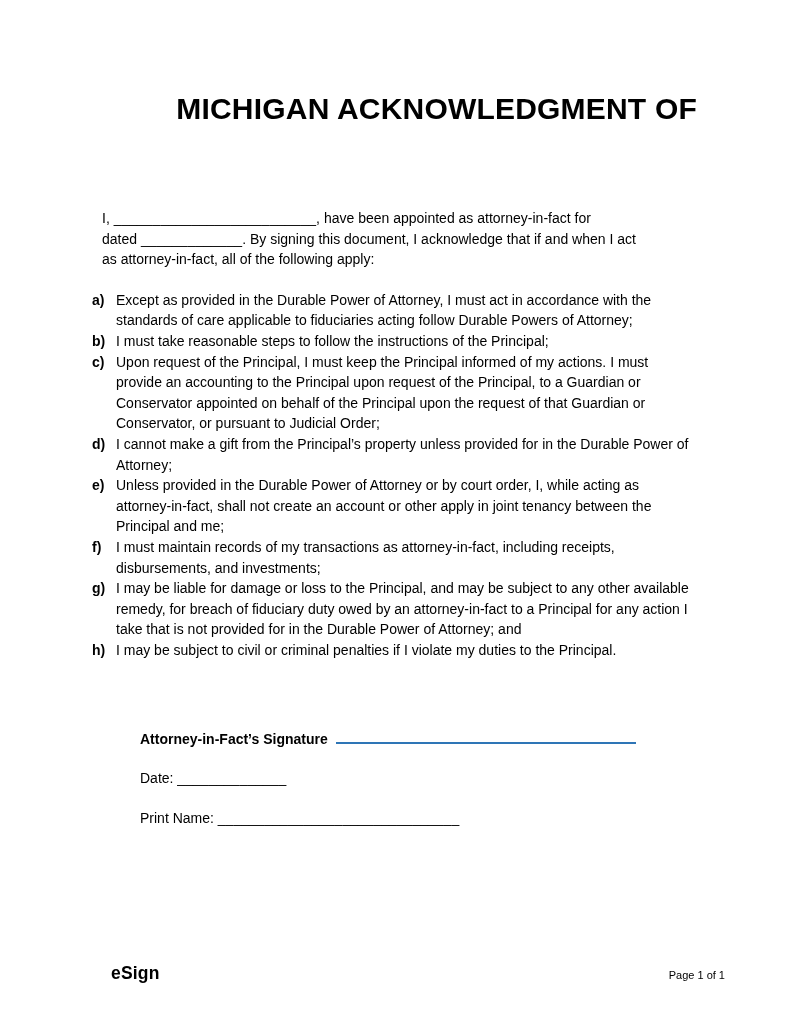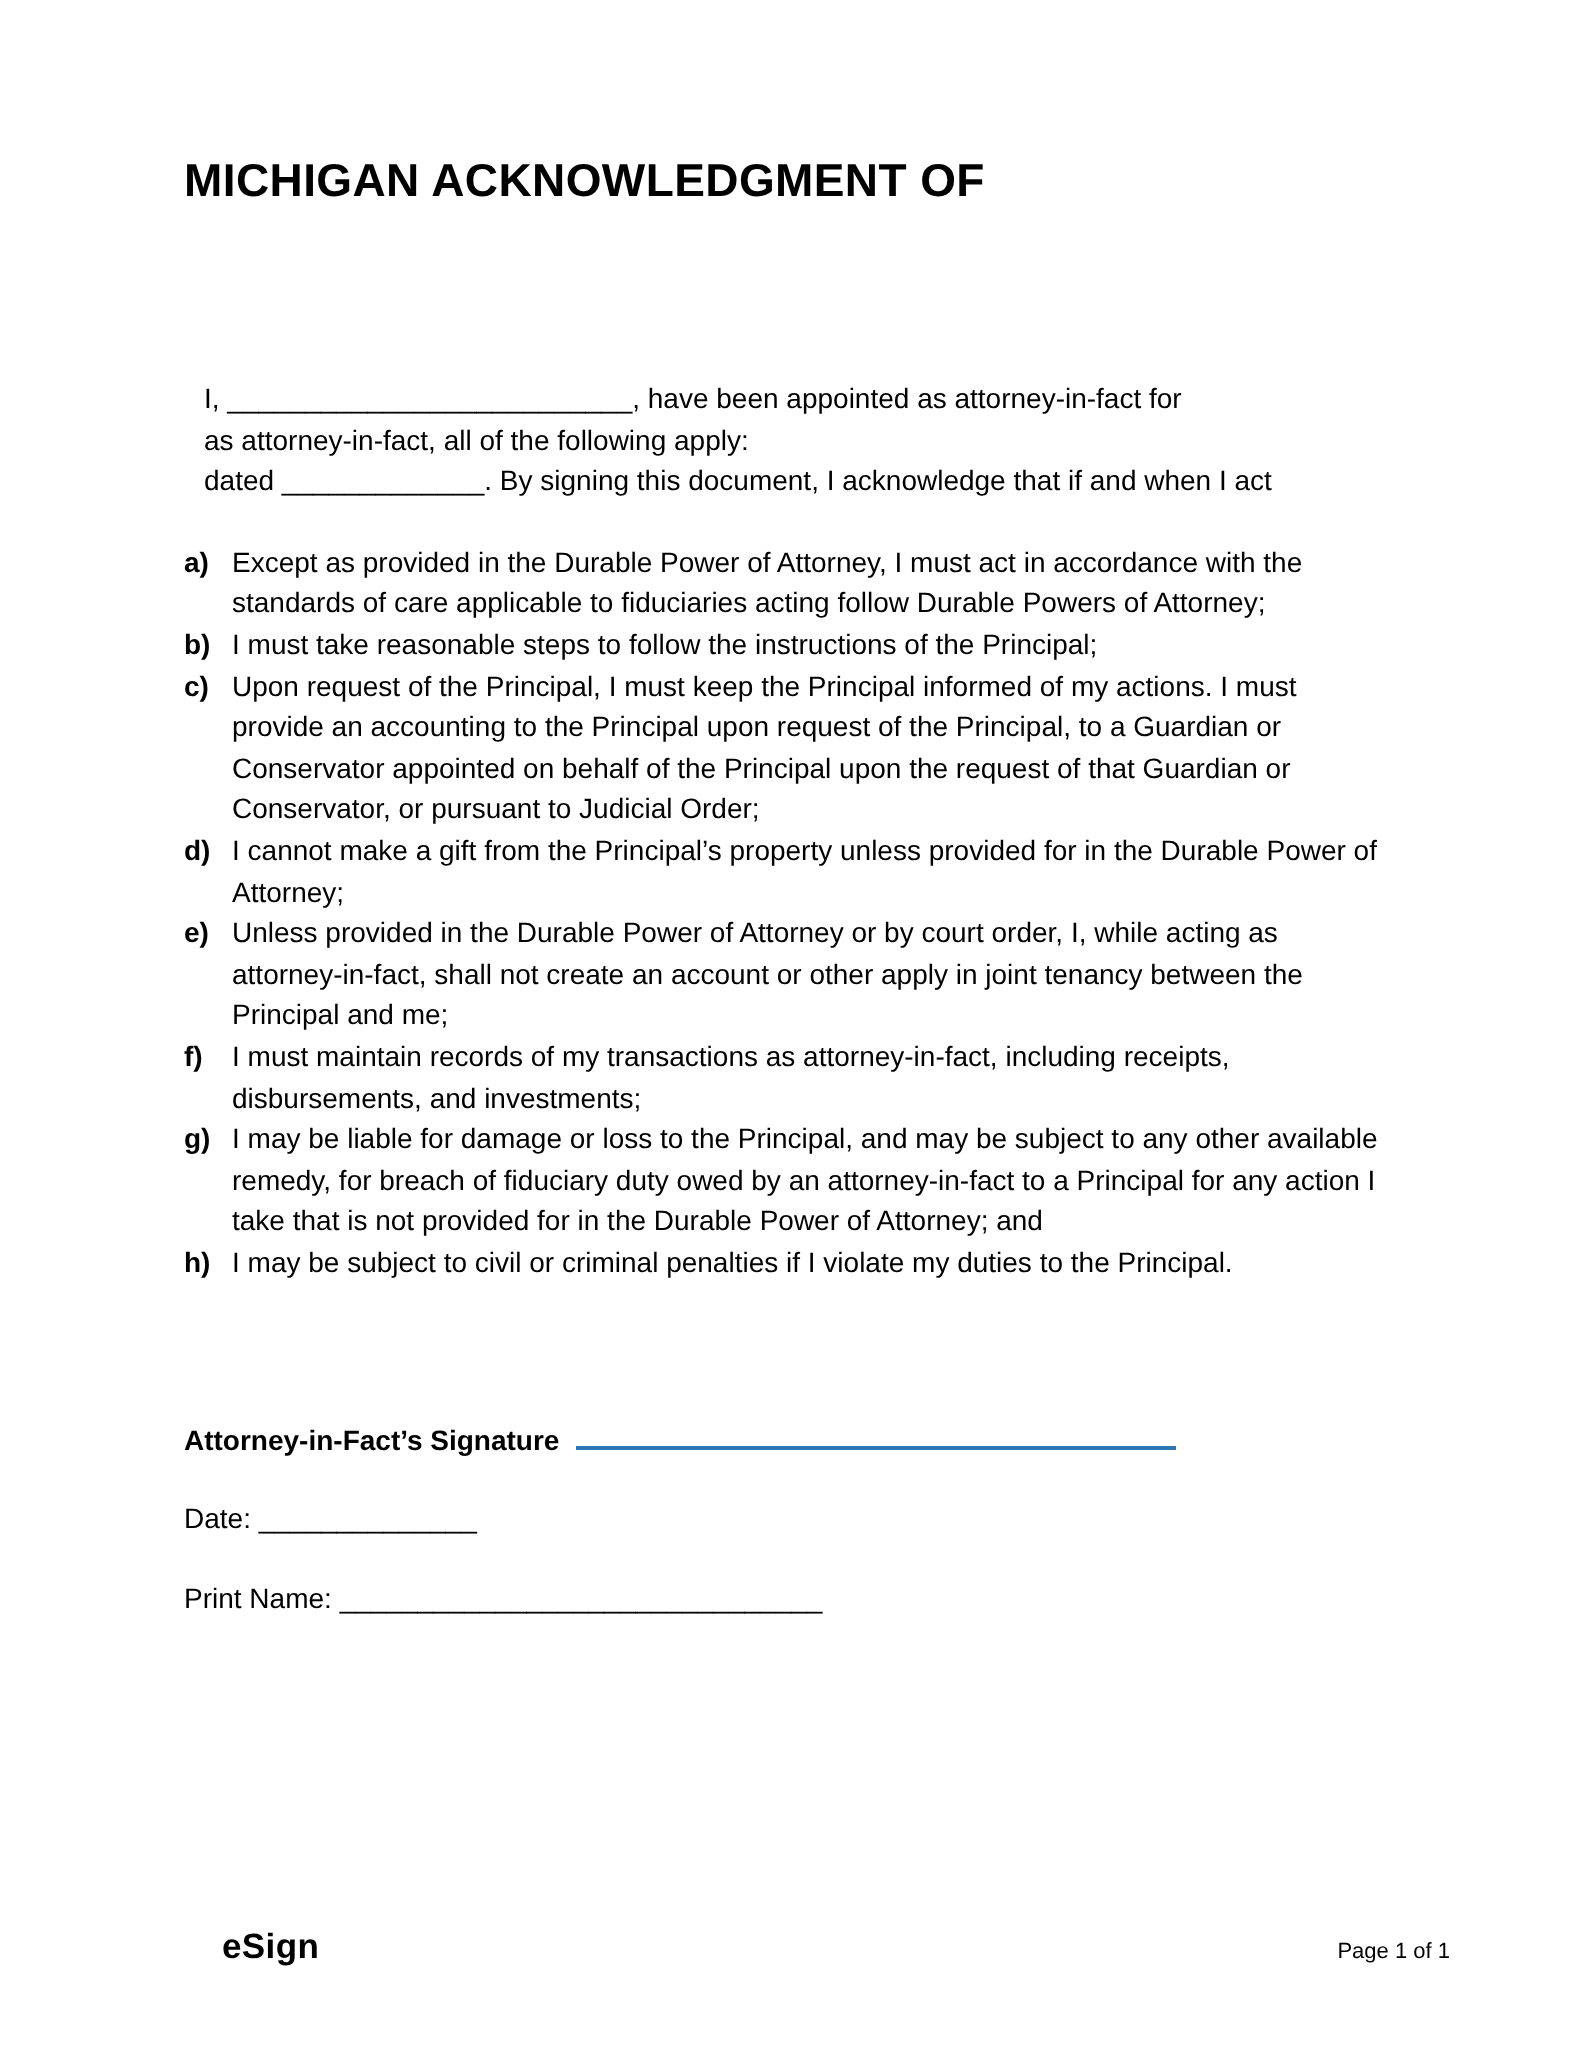--- a/index.html
+++ b/index.html
@@ -14,23 +14,23 @@
   }
   .page {
     position: absolute;
     inset: 0;
     background: #ffffff;
   }
   .content {
     padding: 0 92px;
   }
   .doc-title {
-    margin-top: 69px;
-    text-align: left;
-    font-size: 23px;
+    margin-top: 88px;
+    text-align: right;
+    font-size: 30px;
     font-weight: bold;
     line-height: 42px;
     letter-spacing: 0.2px;
   }
   .intro {
     margin-top: 78px;
     font-size: 14px;
     line-height: 20.6px;
     margin-left: 10px;
   }
@@ -43,21 +43,21 @@
   .duty { display: flex; }
   .duty-label {
     flex: 0 0 24px;
     font-weight: bold;
   }
   .duty-text { flex: 1; }
   .sig-section {
     margin-top: 70px;
     font-size: 14px;
   }
-  .sig-row { height: 40px; display: flex; align-items: baseline; }
+  .sig-row { height: 40px; display: flex; align-items: baseline; margin-left: 48px; }
   .sig-label { font-weight: bold; }
   .signature-line {
     display: inline-block;
     width: 300px;
     border-bottom: 2px solid #2e75b6;
     margin-left: 8px;
     height: 14px;
   }
   .blank { letter-spacing: 0; }
   .footer {
@@ -80,22 +80,22 @@
 <body>
 
 <div class="page">
   <div class="content">
     <h1 class="doc-title">
       <span>MICHIGAN ACKNOWLEDGMENT OF</span><br>
     </h1>
 
     <div class="intro">
       <div class="intro-line">I, __________________________, have been appointed as attorney-in-fact for</div>
+      <div class="intro-line">dated _____________. By signing this document, I acknowledge that if and when I act</div>
       <div class="intro-line">as attorney-in-fact, all of the following apply:</div>
-      <div class="intro-line">dated _____________. By signing this document, I acknowledge that if and when I act</div>
     </div>
 
     <div class="duties">
       <div class="duty">
         <span class="duty-label">a)</span>
         <span class="duty-text">Except as provided in the Durable Power of Attorney, I must act in accordance with the standards of care applicable to fiduciaries acting follow Durable Powers of Attorney;</span>
       </div>
       <div class="duty">
         <span class="duty-label">b)</span>
         <span class="duty-text">I must take reasonable steps to follow the instructions of the Principal;</span>

